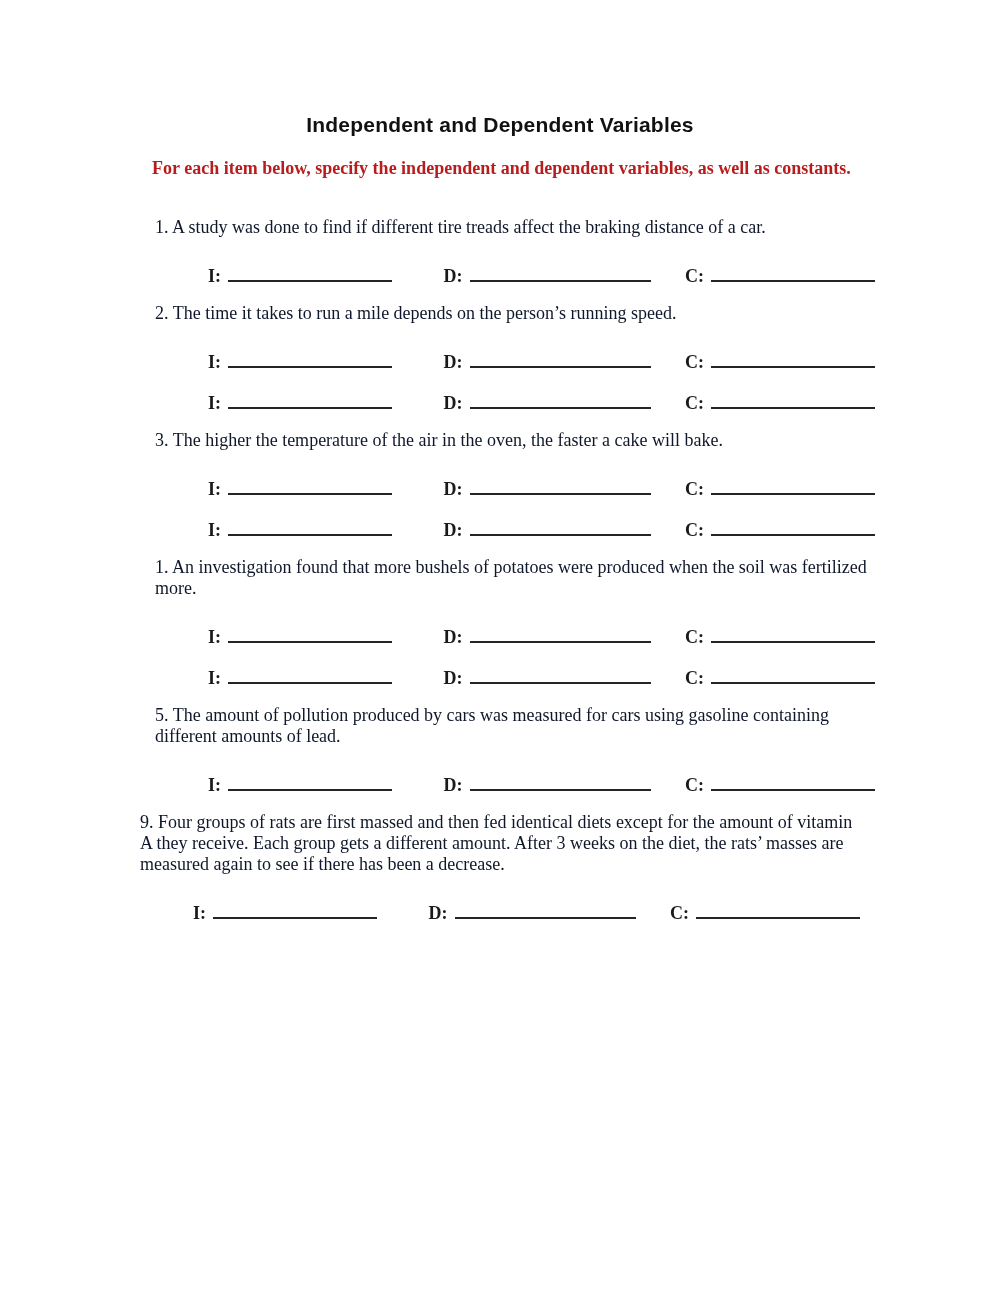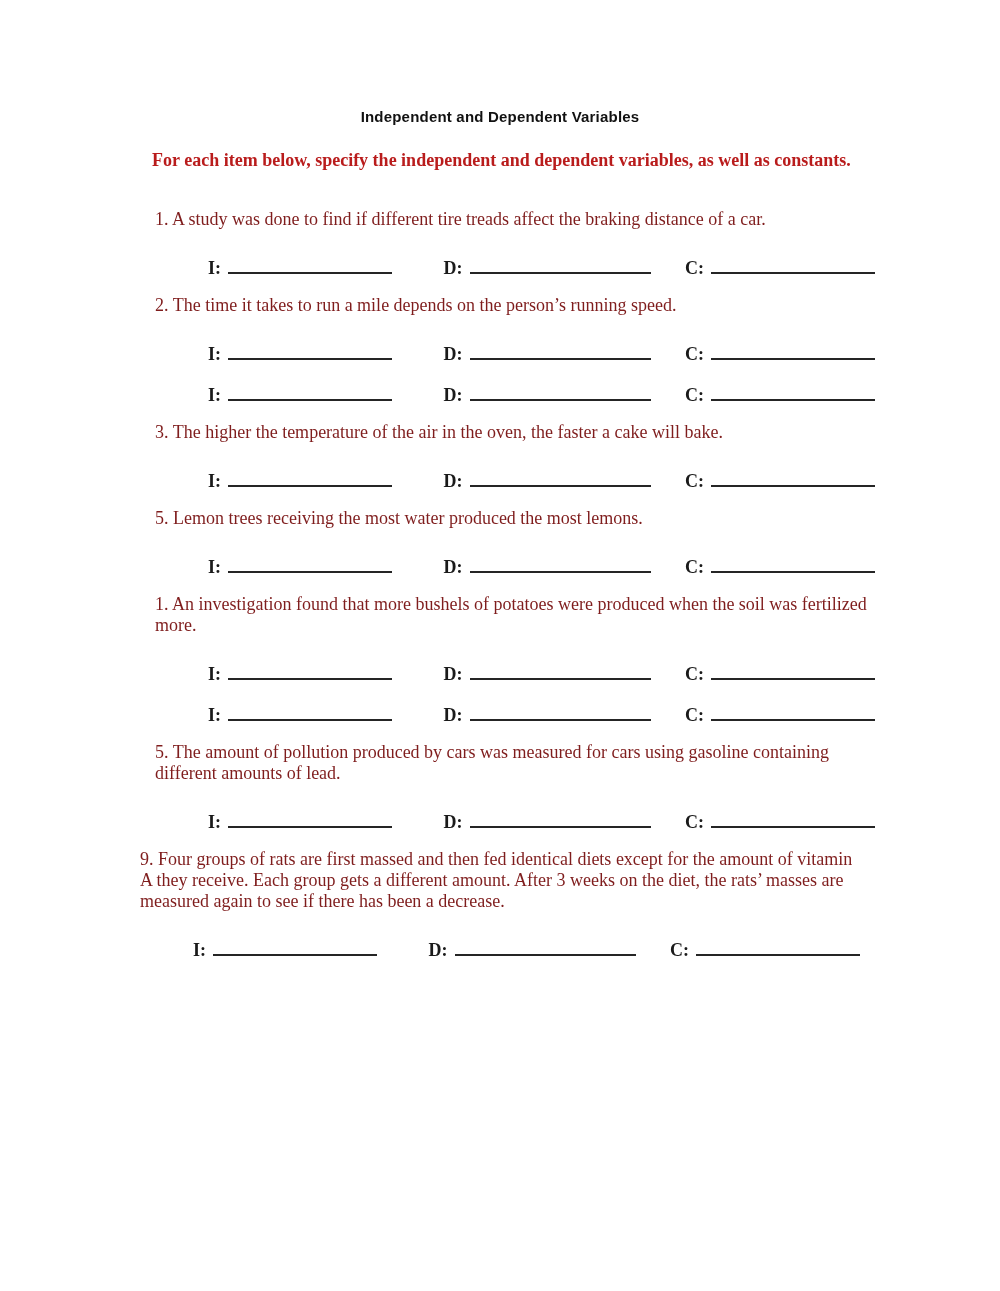--- a/index.html
+++ b/index.html
@@ -12,25 +12,25 @@
     width: 1000px;
     height: 1291px;
     background: #ffffff;
     box-sizing: border-box;
     padding-top: 100px;
     overflow: hidden;
     font-family: "Liberation Serif", serif;
     color: #1f1f1f;
   }
   .title {
-    margin: 4px;
+    margin: 12px;
     text-align: center;
     font-family: "Liberation Sans", sans-serif;
     font-weight: bold;
-    font-size: 15px;
+    font-size: 21px;
     line-height: 26px;
     color: #111111;
     letter-spacing: 0.2px;
   }
   .instructions {
     margin: 19px 0 0 152px;
     font-family: "Liberation Serif", serif;
     font-weight: bold;
     font-size: 18px;
     line-height: 22px;
@@ -45,21 +45,21 @@
   }
   
   .item:last-child {
     margin-left: -15px;
   }
   .item-text {
     margin: 0 0 24px 155px;
     max-width: 725px;
     font-size: 18px;
     line-height: 21px;
-    color: #7f1d1d;
+    color: #0f172a;
   }
   .answer-row {
     margin: 13px 0 19px 208px;
     height: 22px;
     line-height: 22px;
     font-size: 18px;
     white-space: nowrap;
   }
   .answer-field {
     display: inline-block;
@@ -142,21 +142,20 @@
       <span class="answer-field d">
         <span class="field-label">D:</span><span class="blank"></span>
       </span>
       <span class="answer-field c">
         <span class="field-label">C:</span><span class="blank"></span>
       </span>
     </div>
   </section>
 
   <section class="item">
-    <p class="item-text">5. Lemon trees receiving the most water produced the most lemons.</p>
     <div class="answer-row">
       <span class="answer-field i">
         <span class="field-label">I:</span><span class="blank"></span>
       </span>
       <span class="answer-field d">
         <span class="field-label">D:</span><span class="blank"></span>
       </span>
       <span class="answer-field c">
         <span class="field-label">C:</span><span class="blank"></span>
       </span>

